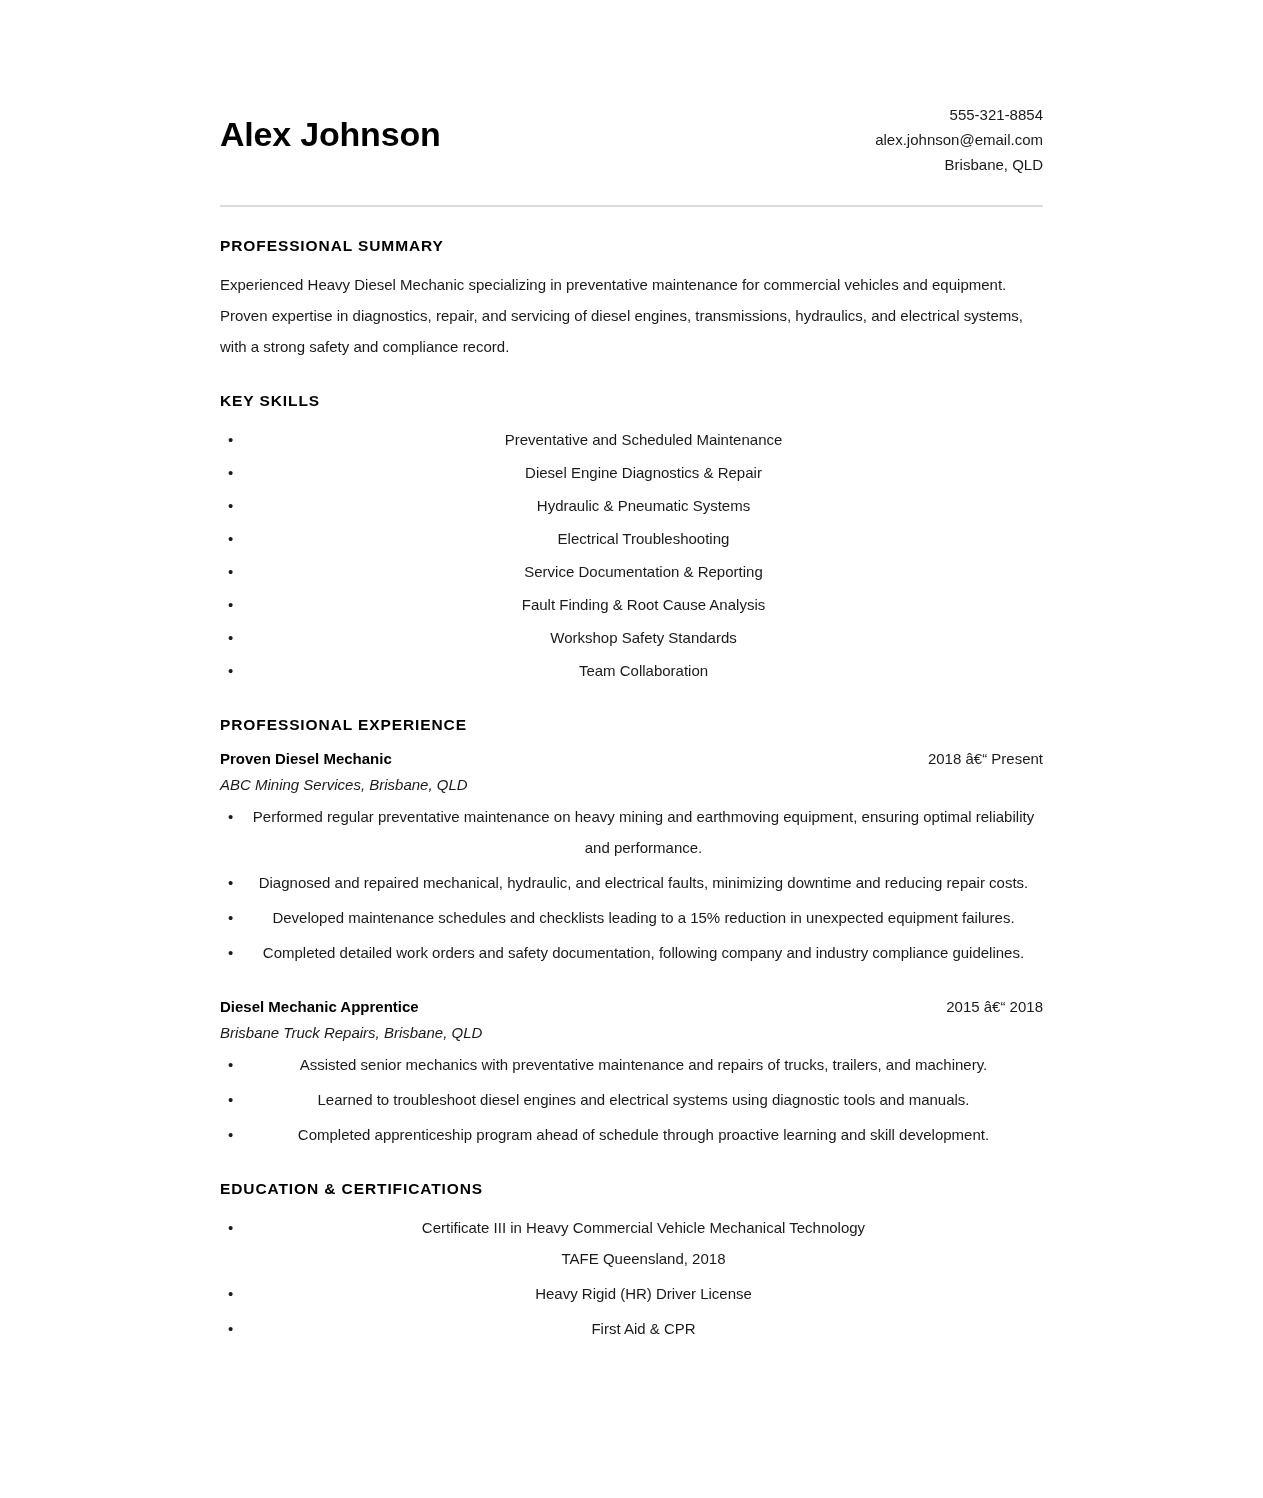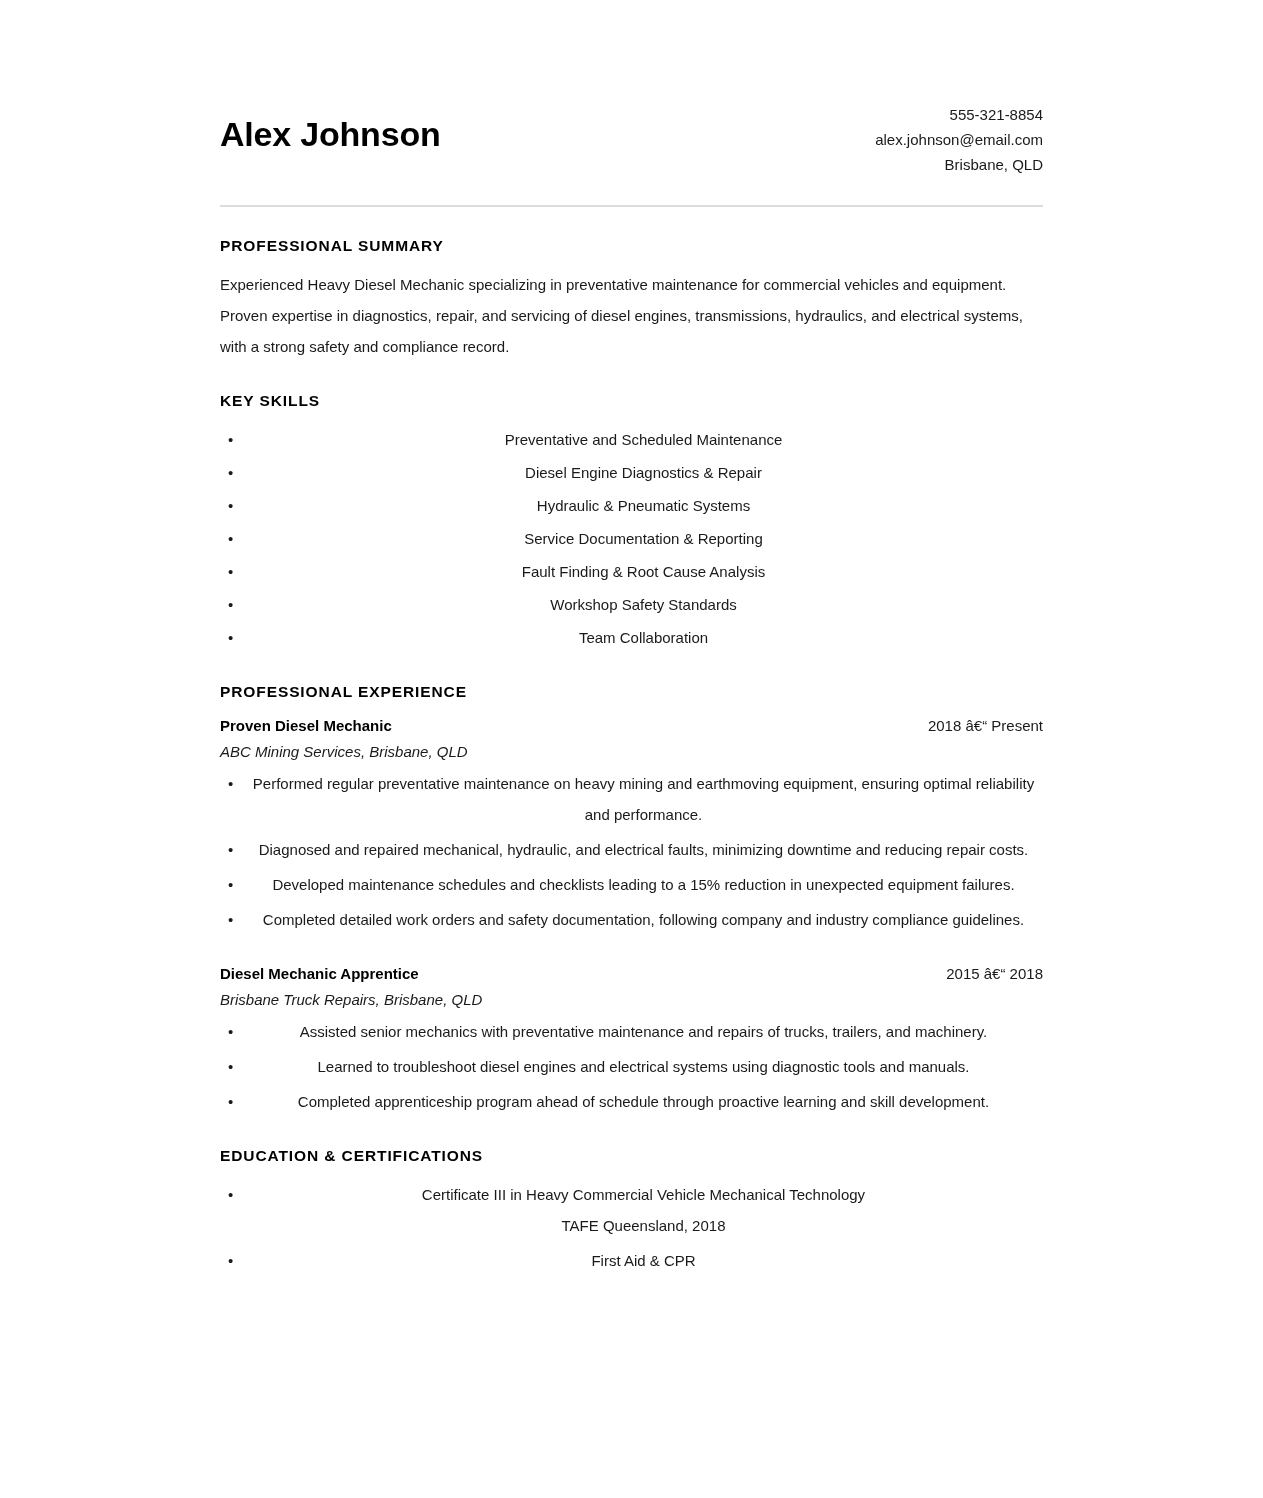--- a/index.html
+++ b/index.html
@@ -159,20 +159,21 @@
       <h2 class="section-title">PROFESSIONAL SUMMARY</h2>
       <p class="summary-text">Experienced Heavy Diesel Mechanic specializing in preventative maintenance for commercial vehicles and equipment. Proven expertise in diagnostics, repair, and servicing of diesel engines, transmissions, hydraulics, and electrical systems, with a strong safety and compliance record.</p>
     </div>
 
     <div class="section">
       <h2 class="section-title">KEY SKILLS</h2>
       <ul class="bullets skills" id="skills-list">
           <li>Preventative and Scheduled Maintenance</li>
           <li>Diesel Engine Diagnostics &amp; Repair</li>
           <li>Hydraulic &amp; Pneumatic Systems</li>
+          <li>Electrical Troubleshooting</li>
           <li>Service Documentation &amp; Reporting</li>
           <li>Fault Finding &amp; Root Cause Analysis</li>
           <li>Workshop Safety Standards</li>
           <li>Team Collaboration</li>
         </ul>
     </div>
 
     <div class="section">
       <h2 class="section-title">PROFESSIONAL EXPERIENCE</h2>
       <div id="experience-list">
@@ -201,18 +202,19 @@
               <li>Completed apprenticeship program ahead of schedule through proactive learning and skill development.</li>
             </ul>
           </div>
         </div>
     </div>
 
     <div class="section">
       <h2 class="section-title">EDUCATION &amp; CERTIFICATIONS</h2>
       <ul class="bullets edu" id="education-list">
           <li><span>Certificate III in Heavy Commercial Vehicle Mechanical Technology</span><span class="edu-sub">TAFE Queensland, 2018</span></li>
+          <li><span>Heavy Rigid (HR) Driver License</span></li>
           <li><span>First Aid &amp; CPR</span></li>
         </ul>
     </div>
 
   </div>
 </div>
 
 </body></html>

